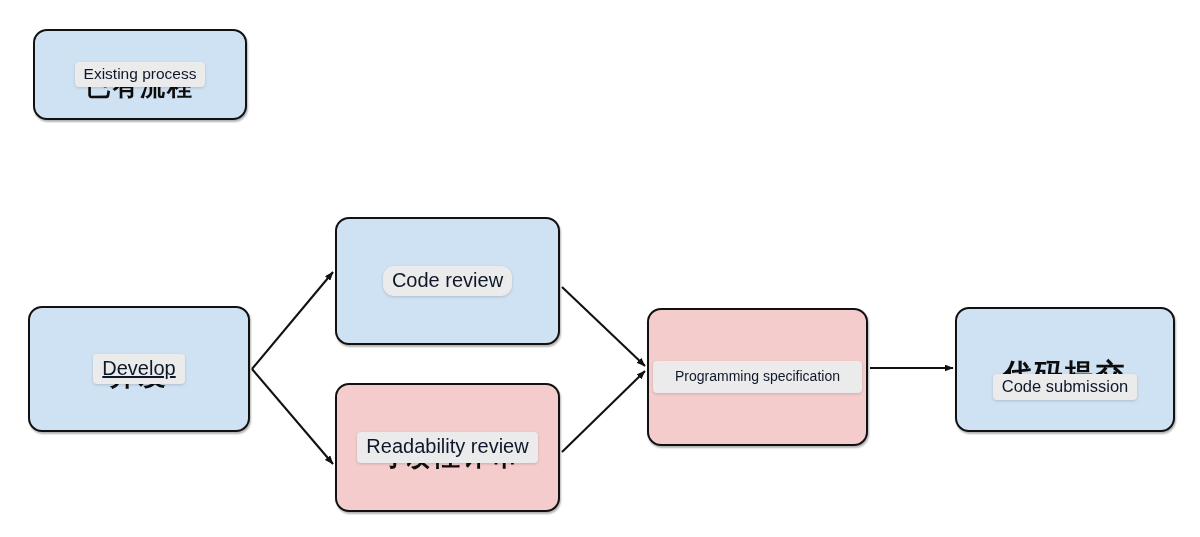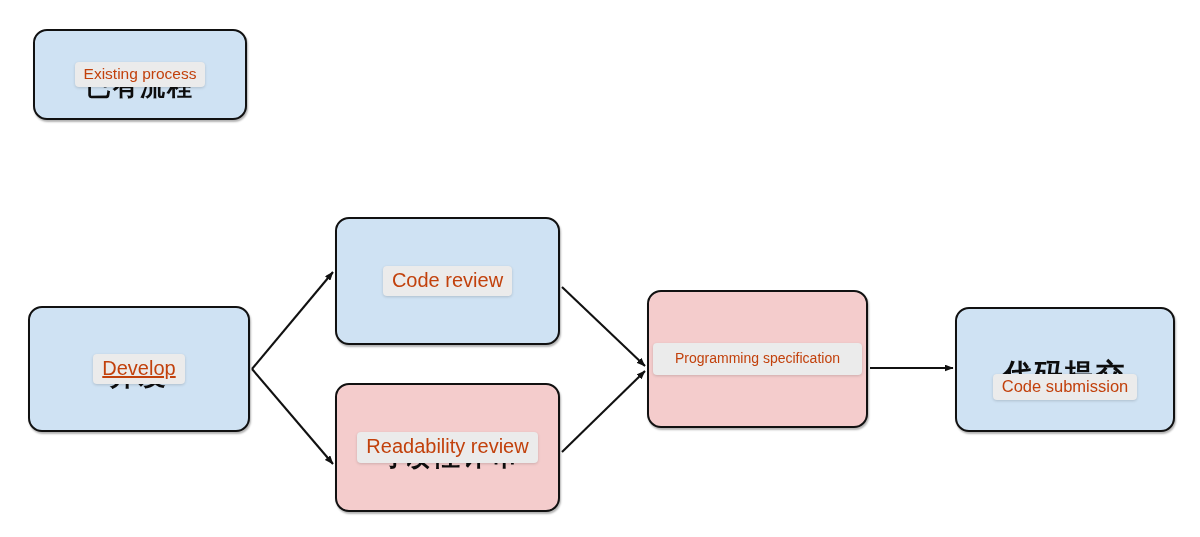--- a/index.html
+++ b/index.html
@@ -55,21 +55,21 @@
     letter-spacing: 2px;
     white-space: nowrap;
     user-select: none;
   }
 
   
   .chip {
     position: relative;
     display: inline-block;
     background: #ebebeb;
-    color: #c2410c;
+    color: #0f172a;
     border-radius: 4px;
     padding: 3px 9px 4px 9px;
     white-space: nowrap;
     line-height: 1.18;
     box-shadow: 0 1px 3px rgba(0,0,0,0.16);
     z-index: 3;
   }
   .chip.multi { white-space: normal; text-align: center; }
 
   
@@ -86,28 +86,28 @@
   .legend.blue { background: #cfe2f3; }
   .legend.pink { background: #f4cccc; }
 
   
   #legend-existing { left: 33px;  top: 29px;  width: 214px; height: 91px; }
   #legend-new      { left: 288px; top: 29px;  width: 227px; height: 91px; }
 
   #node-develop        { left: 28px;  top: 306px; width: 222px; height: 126px; }
   #node-code-review    { left: 335px; top: 217px; width: 225px; height: 128px; }
   #node-readability    { left: 335px; top: 383px; width: 225px; height: 129px; }
-  #node-programming    { left: 647px; top: 290px; width: 221px; height: 138px; gap: 44px; }
+  #node-programming    { left: 647px; top: 308px; width: 221px; height: 138px; gap: 44px; }
   #node-code-submit    { left: 955px; top: 307px; width: 220px; height: 125px; }
 
   
   #legend-existing .chip { font-size: 15.5px; }
   #legend-new .chip      { font-size: 20px; }
   #node-develop .chip    { font-size: 20px; text-decoration: underline; }
-  #node-code-review .chip{ font-size: 20px; }
+  #node-code-review .chip{ font-size: 20px; border-radius: 11px; }
   #node-readability .chip{ font-size: 20px; }
   #node-code-submit .chip{ font-size: 16.5px; margin-top: 35px; }
   #node-programming .chip.spec   { font-size: 14px; padding: 7px 22px 8px 22px; }
   #node-programming .chip.linter { font-size: 18px; margin-top: 14px; padding: 5px 13px 6px 13px; }
 
   
   .orig.abs { position: absolute; }
 </style>
 </head>
 <body>

